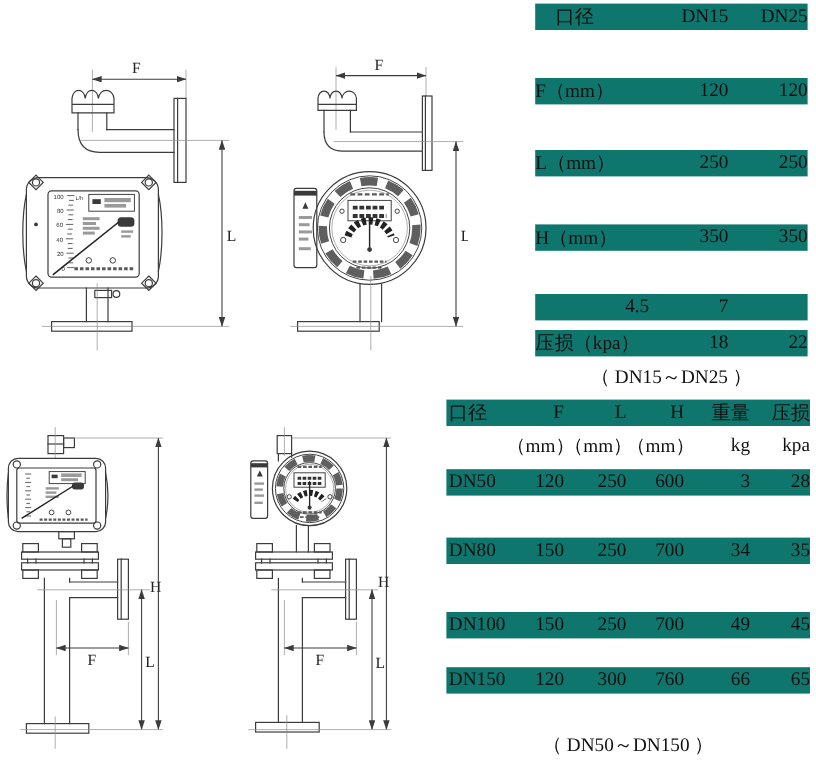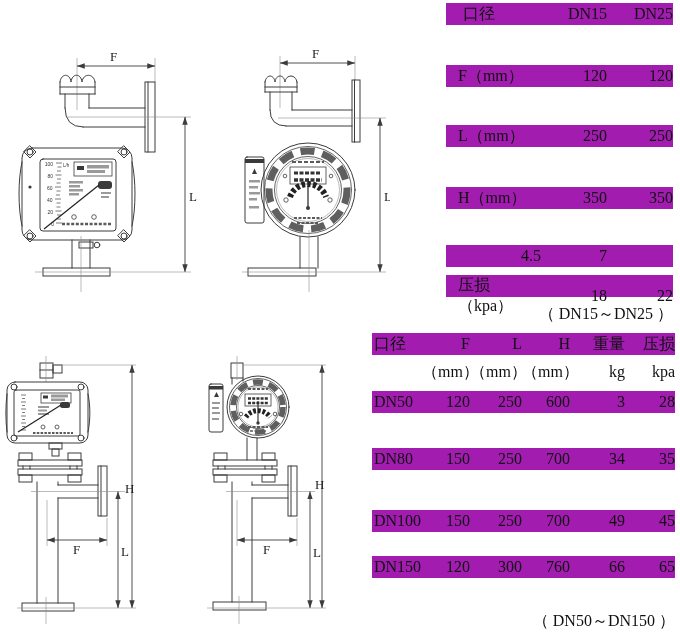--- a/index.html
+++ b/index.html
@@ -11,29 +11,29 @@
   .cl{stroke:#8f8f8f;stroke-width:.6;fill:none;}
   .dim{stroke:#3c3c3c;stroke-width:.9;fill:none;}
   .tk{stroke:#444;stroke-width:.7;fill:none;}
   .dashtxt{stroke:#5a5a5a;fill:none;}
   .gray{fill:#9a9a9a;stroke:none;}
   .dk{fill:#3a3a3a;stroke:none;}
   .ring{stroke:#5f5f5f;fill:none;}
   text.dimtxt{font:13px "Liberation Serif",serif;fill:#222;}
   text.sc{font:5px "Liberation Sans",sans-serif;fill:#333;}
   text.sc2{font:4.5px "Liberation Sans",sans-serif;fill:#333;}
-  .trow{position:absolute;background:#a21caf;height:22px;display:grid;align-items:center;font-size:16px;color:#101010;}
+  .trow{position:absolute;background:#0f766e;height:22px;display:grid;align-items:center;font-size:16px;color:#101010;}
   .t1{left:446px;width:227px;grid-template-columns:95px 66px 66px;}
   .t2{left:372px;width:303px;grid-template-columns:50px 48px 52px 48px 55px 50px;}
   .white{background:#ffffff;}
   .cc{text-align:right;}
-  .pl{padding-left:12px;}
+  .pl{padding-left:0;}
   .plh{padding-left:17px;}
   .pl2{padding-left:2px;}
-  .cap{position:absolute;text-align:right;font-size:16px;color:#101010;}
+  .cap{position:absolute;text-align:center;font-size:16px;color:#101010;}
 </style>
 </head>
 <body>
 
 <div id="page">
 
   <svg style="left:15px;top:40px" width="220" height="260" viewBox="0 0 220 260">
     <defs>
       <marker id="m1" markerWidth="9" markerHeight="6" refX="8.6" refY="3" orient="auto-start-reverse">
         <path d="M0,0L9,3L0,6z" fill="#3c3c3c"></path>

